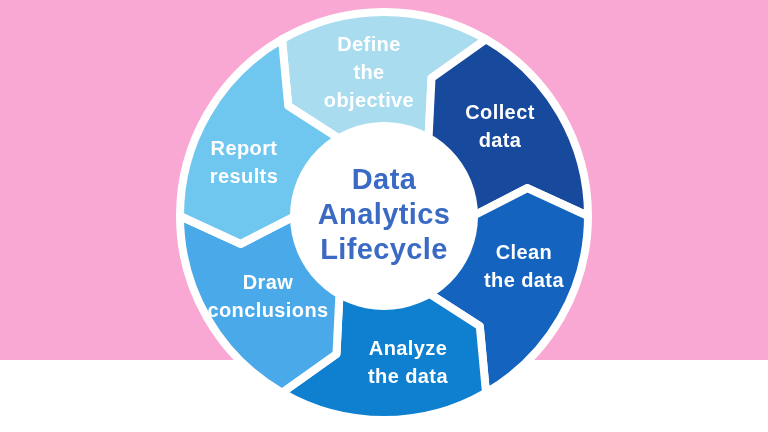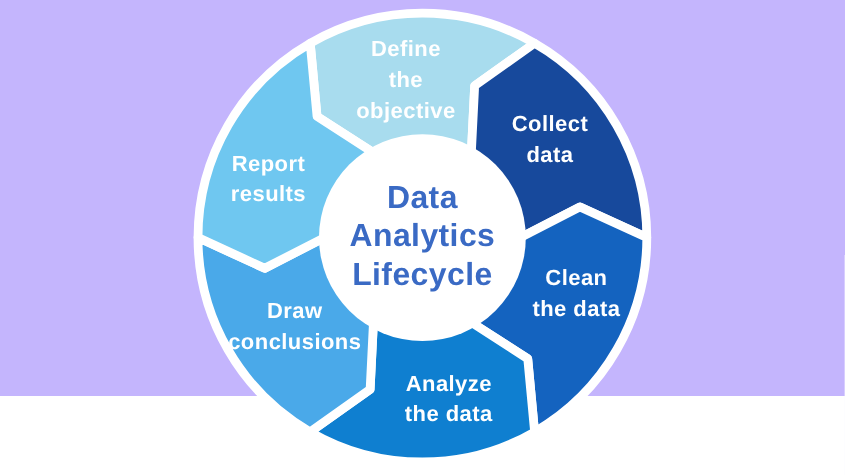--- a/index.html
+++ b/index.html
@@ -8,21 +8,21 @@
     width: 768px;
     height: 432px;
     background: #ffffff;
     overflow: hidden;
     font-family: "Liberation Sans", "DejaVu Sans", sans-serif;
   }
   .stage {
     position: relative;
     width: 768px;
     height: 360px;
-    background: #c4b5fd;
+    background: #f9a8d4;
     text-decoration: underline;
   }
   svg { display: block; }
   .seg-path {
     stroke: #ffffff;
     stroke-width: 8;
     stroke-linejoin: round;
   }
   .seg-label {
     font-family: "Liberation Sans", "DejaVu Sans", sans-serif;

